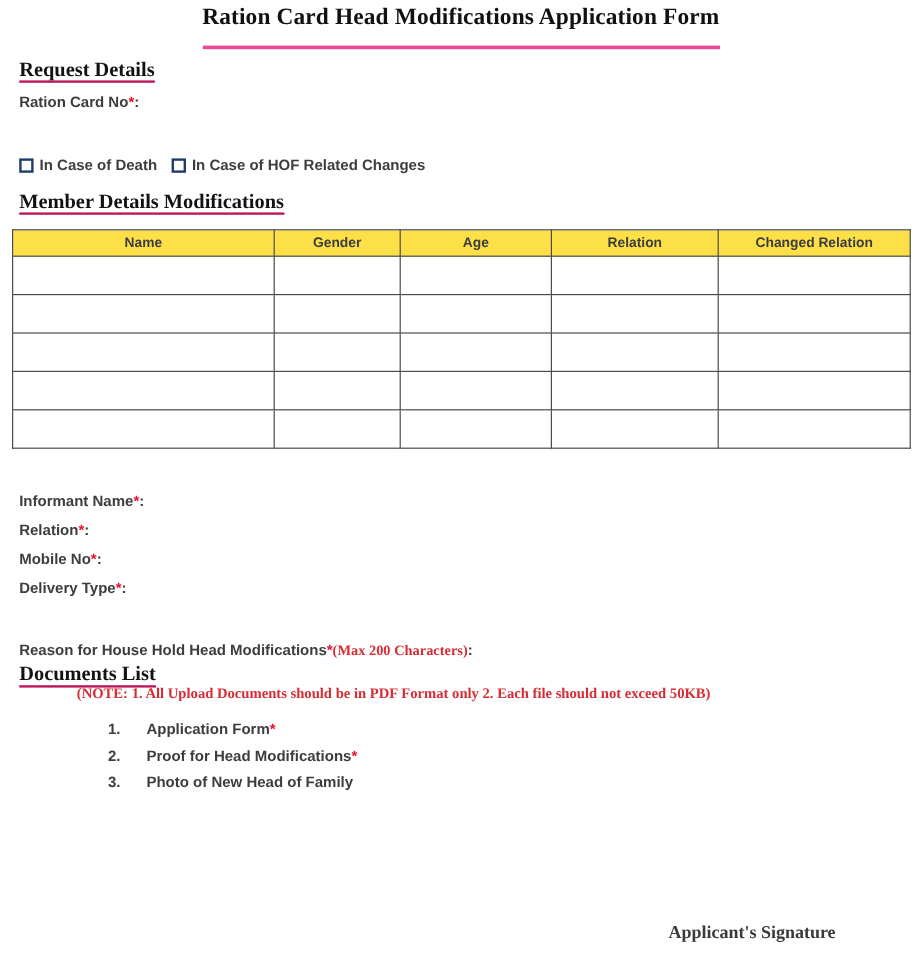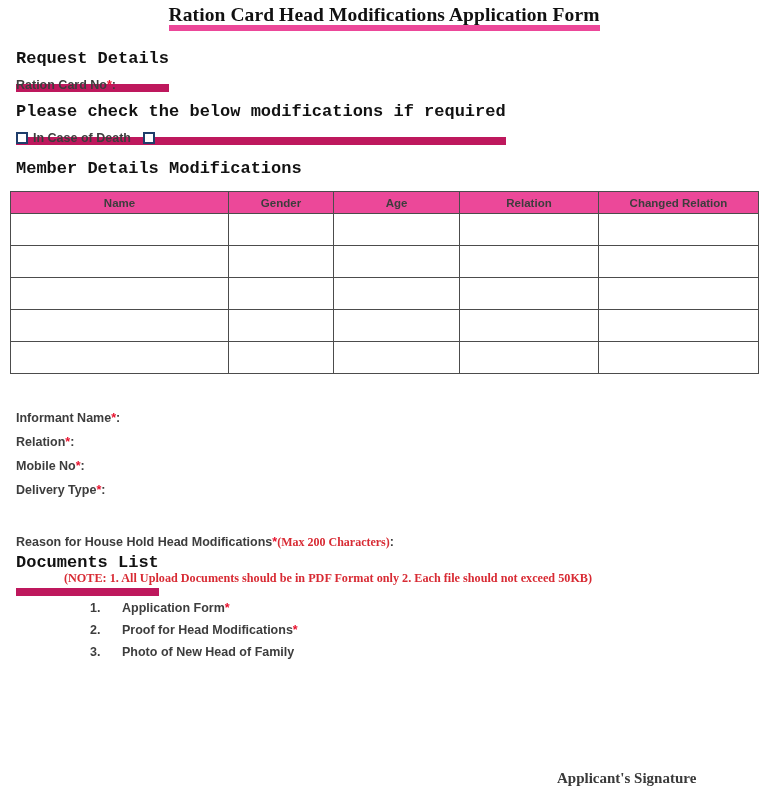--- a/index.html
+++ b/index.html
@@ -31,38 +31,37 @@
     left: 0;
     width: 768px;
     text-align: center;
     font-family: "Liberation Serif", serif;
     font-weight: bold;
     font-size: 19.5px;
     color: #111111;
     letter-spacing: 0.1px;
   }
   .form-title span {
-    border-bottom: 6px solid #ec4899;
-    padding-bottom: 0;
+    border-bottom: 3px solid #ec4899;
+    padding-bottom: 13px;
   }
 
   
   .section-heading {
     position: absolute;
     left: 16px;
     font-family: "Liberation Serif", serif;
     font-weight: bold;
     font-size: 17px;
     color: #121212;
     white-space: nowrap;
   }
   .section-heading span {
-    border-bottom: 8px solid #be185d;
-    padding-bottom: 16px;
-    font-family: Liberation Mono, monospace;
+    border-bottom: 2px solid #be185d;
+    padding-bottom: 0px;
   }
 
   
   .field-label {
     position: absolute;
     left: 16px;
     font-family: "Liberation Sans", sans-serif;
     font-weight: bold;
     font-size: 12.5px;
     color: #3d3d3d;
@@ -122,21 +121,21 @@
     margin: 0;
   }
   .member-table thead th {
     height: 21px;
     font-family: "Liberation Sans", sans-serif;
     font-weight: bold;
     font-size: 11.5px;
     color: #3d3d3d;
     text-align: center;
     vertical-align: middle;
-    background: #ec4899;
+    background: #fde047;
   }
   .member-table tbody td {
     height: 31px;
     background: #ffffff;
   }
 
   
   .doc-note {
     position: absolute;
     left: 64px;
@@ -191,28 +190,26 @@
   </div>
 
   <div class="section-heading" style="top:48px;">
     <span>Request Details</span>
   </div>
 
   <div class="field-label" style="top:78px;">
     <span>Ration Card No</span><span class="req">*</span><span>:</span>
   </div>
 
-  <div class="section-heading" style="top:101px;">
-    <span>Please check the below modifications if required</span>
-  </div>
 
   <div class="checkbox-row">
     <span class="chk"></span>
     <span class="chk-label">In Case of Death</span>
     <span class="chk"></span>
+    <span class="chk-label">In Case of HOF Related Changes</span>
   </div>
 
   <div class="section-heading" style="top:158px;">
     <span>Member Details Modifications</span>
   </div>
 
   <table class="member-table">
     <colgroup>
       <col style="width:218px">
       <col style="width:105px">

